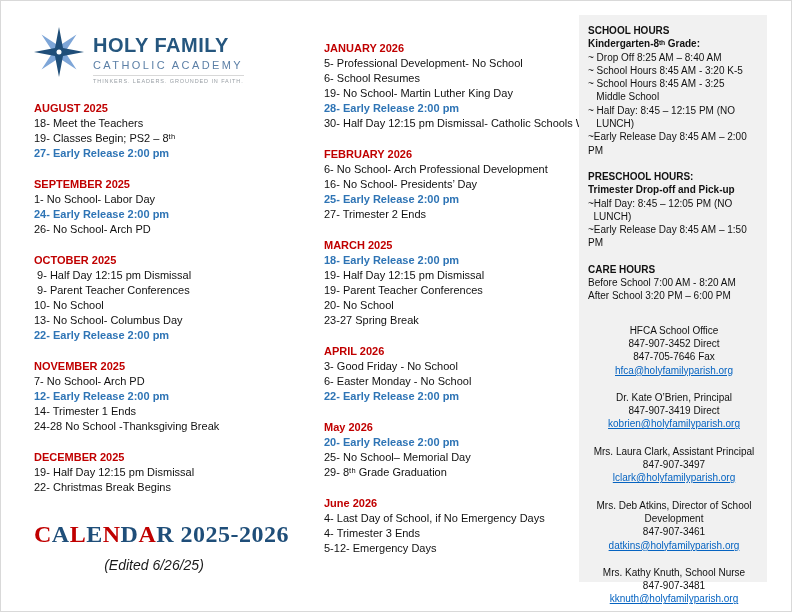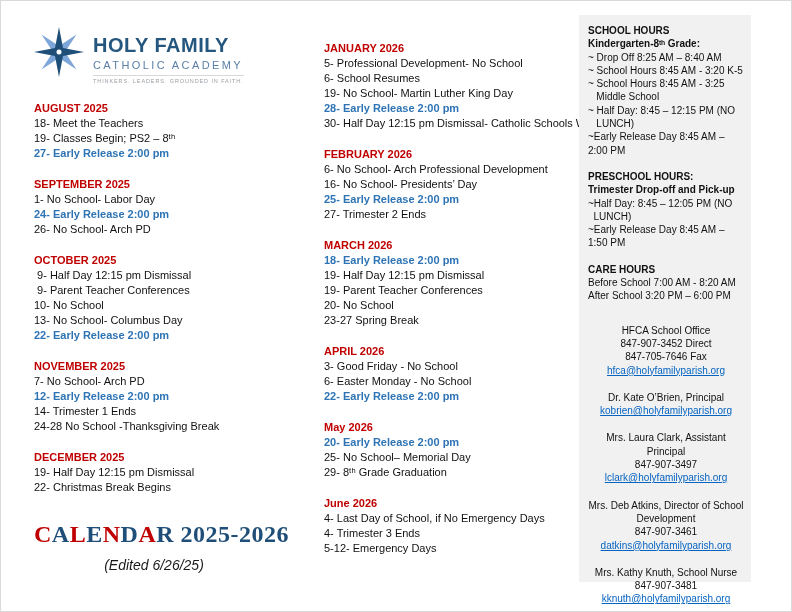--- a/index.html
+++ b/index.html
@@ -3,21 +3,21 @@
 <meta charset="utf-8">
 <style>
   * { margin:0; padding:0; box-sizing:border-box; }
   html,body { width:792px; height:612px; }
   body { font-family:"Liberation Sans","DejaVu Sans",sans-serif; background:#ffffff; }
   .page { position:relative; width:792px; height:612px; background:#fff; border:1px solid #d9d9d9; overflow:hidden; }
 
   
   .col-left { position:absolute; left:33px; top:26px; width:252px; }
   .col-mid  { position:absolute; left:292px; top:40px; width:286px;margin-left:31px; }
-  .sidebar  { position:absolute; left:578px; top:14px; width:172px; height:567px;
+  .sidebar  { position:absolute; left:578px; top:14px; width:188px; height:567px;
               background:var(--sidebar-bg,#F1F1F1); padding:9px 7px 8px 9px;
               font-size:10px; line-height:13.3px; color:#111; }
 
   
   .logo { display:flex; align-items:flex-start; gap:9px; margin-bottom:17px; min-height:56px; }
   .logo svg { width:50px; height:50px; flex:0 0 auto; }
   .logo-name { font-size:20px; font-weight:bold; color:#25567e; letter-spacing:0.5px; margin-top:7px; }
   .logo-sub  { font-size:11px; color:#5b7fa6; letter-spacing:2.4px; margin-top:2px; }
   .logo-tagline { font-size:5.5px; color:#9aa0a6; letter-spacing:0.9px; margin-top:4px;
                   border-top:1px solid #d8d8d8; padding-top:2px; }
@@ -121,21 +121,21 @@
           <div class="event">30- Half Day 12:15 pm Dismissal- Catholic Schools Week</div>
         </div>
         <div class="month">
           <div class="month-heading">FEBRUARY 2026</div>
           <div class="event">6- No School- Arch Professional Development</div>
           <div class="event">16- No School- Presidents’ Day</div>
           <div class="event em">25- Early Release 2:00 pm</div>
           <div class="event">27- Trimester 2 Ends</div>
         </div>
         <div class="month">
-          <div class="month-heading">MARCH 2026</div>
+          <div class="month-heading">MARCH 2025</div>
           <div class="event em">18- Early Release 2:00 pm</div>
           <div class="event">19- Half Day 12:15 pm Dismissal</div>
           <div class="event">19- Parent Teacher Conferences</div>
           <div class="event">20- No School</div>
           <div class="event">23-27 Spring Break</div>
         </div>
         <div class="month">
           <div class="month-heading">APRIL 2026</div>
           <div class="event">3- Good Friday - No School</div>
           <div class="event">6- Easter Monday - No School</div>
@@ -184,20 +184,21 @@
       </div>
     <div id="sb-contacts" class="contacts">
         <div class="contact">
           <div class="sb-line">HFCA School Office</div>
           <div class="sb-line">847-907-3452 Direct</div>
           <div class="sb-line">847-705-7646 Fax</div>
           <div class="sb-line"><a href="#">hfca@holyfamilyparish.org</a></div>
         </div>
         <div class="contact">
           <div class="sb-line">Dr. Kate O’Brien, Principal</div>
+          <div class="sb-line">847-907-3419 Direct</div>
           <div class="sb-line"><a href="#">kobrien@holyfamilyparish.org</a></div>
         </div>
         <div class="contact">
           <div class="sb-line">Mrs. Laura Clark, Assistant Principal</div>
           <div class="sb-line">847-907-3497</div>
           <div class="sb-line"><a href="#">lclark@holyfamilyparish.org</a></div>
         </div>
         <div class="contact">
           <div class="sb-line">Mrs. Deb Atkins, Director of School</div>
           <div class="sb-line">Development</div>

